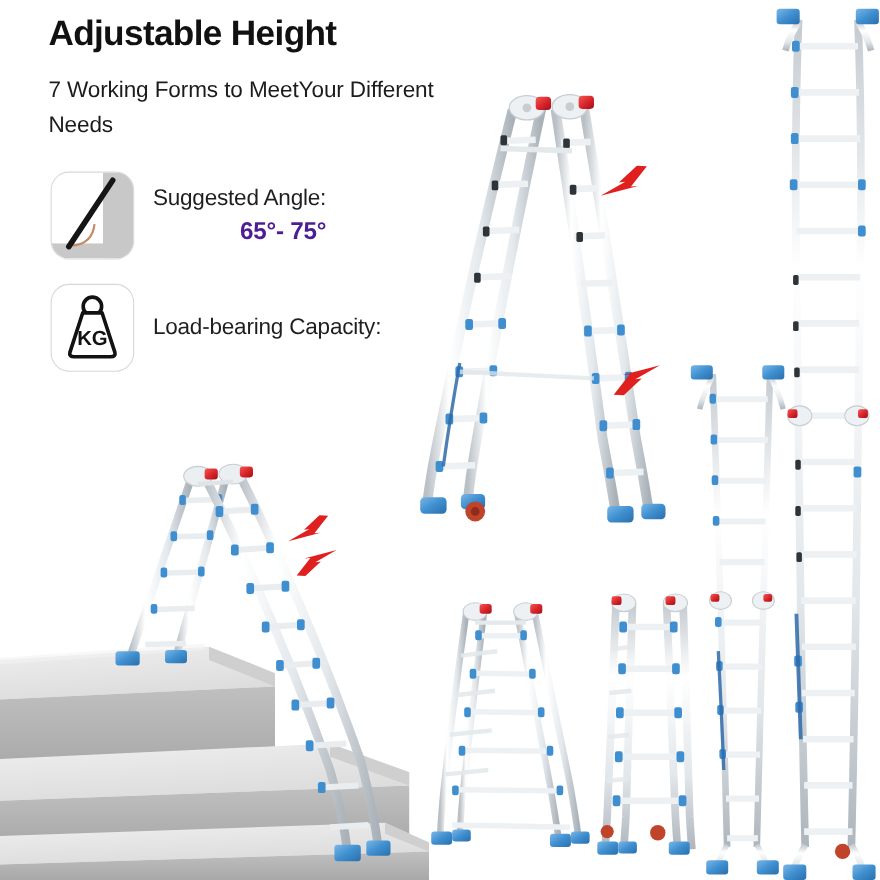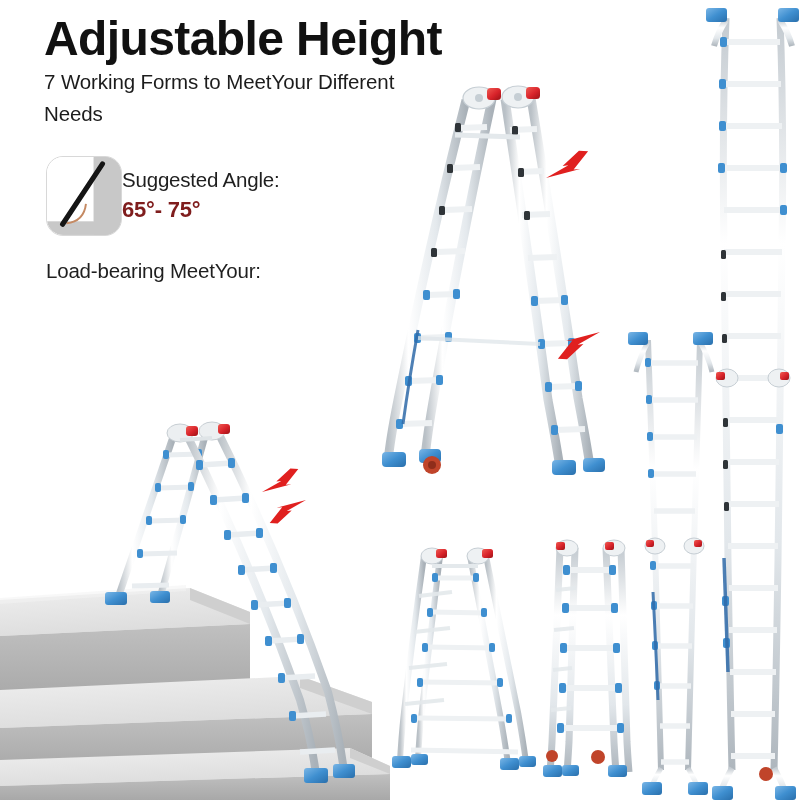--- a/index.html
+++ b/index.html
@@ -6,47 +6,47 @@
   body{
     width:800px;height:800px;overflow:hidden;background:#ffffff;
     font-family:"Liberation Sans","DejaVu Sans",sans-serif;
     -webkit-font-smoothing:antialiased;
   }
   #stage{position:relative;width:800px;height:800px;background:#fff;}
 
   
   .title{
     position:absolute;left:44px;top:14px;
-    font-size:48px;font-weight:bold;color:#111111;
+    font-size:32px;font-weight:bold;color:#111111;
     letter-spacing:-0.6px;line-height:1.05;white-space:nowrap;
   }
   .subtitle{
     position:absolute;left:44px;top:66px;width:360px;
     font-size:20.5px;font-weight:400;color:#1c1c1c;
     line-height:1.55;letter-spacing:-0.1px;
   }
 
   
   .feature{position:absolute;display:flex;align-items:center;}
   .feat-angle{left:46px;top:156px;}
   .feat-load{left:46px;top:258px;}
 
   .icon-box{
     width:76px;height:80px;border:1.4px solid #d8d8d8;border-radius:17px;
     background:#ffffff;box-sizing:border-box;overflow:hidden;position:relative;
     flex:0 0 auto;
   }
-  .feat-text{}
+  .feat-text{margin-left:17px;}
   .feat-label{
     font-size:20.5px;color:#1f1f1f;font-weight:400;
     line-height:1.25;white-space:nowrap;letter-spacing:-0.2px;
   }
   .feat-value{
-    font-size:22px;font-weight:bold;color:#7f1d1d;
-    line-height:1.3;margin-top:3px;white-space:nowrap;letter-spacing:-0.2px;
+    font-size:22px;font-weight:bold;color:#4c1d95;
+    line-height:1.3;margin-top:3px;white-space:nowrap;letter-spacing:-0.2px;text-align:right;
   }
 
   
   .art{position:absolute;left:0;top:0;width:800px;height:800px;pointer-events:none;}
 </style>
 </head>
 <body>
 
 <div id="stage">
 
@@ -64,22 +64,29 @@
         <line x1="16" y1="69" x2="57" y2="7" stroke="#151515" stroke-width="5.2" stroke-linecap="round"></line>
       </svg>
     </div>
     <div class="feat-text">
       <div class="feat-label">Suggested Angle:</div>
       <div class="feat-value">65°- 75°</div>
     </div>
   </div>
 
   <div class="feature feat-load">
+    <div class="icon-box">
+      <svg width="100%" height="100%" viewBox="0 0 76 80">
+        <circle cx="38" cy="20" r="8.6" fill="none" stroke="#121212" stroke-width="3.4"></circle>
+        <path d="M29 26 L47 26 L59 63 Q60 67 55 67 L21 67 Q16 67 17 63 Z" fill="#ffffff" stroke="#121212" stroke-width="3.4" stroke-linejoin="round"></path>
+        <text x="38" y="56" font-family="Liberation Sans, sans-serif" font-size="19" font-weight="bold" fill="#121212" text-anchor="middle">KG</text>
+      </svg>
+    </div>
     <div class="feat-text">
-      <div class="feat-label">Load-bearing MeetYour:</div>
+      <div class="feat-label">Load-bearing Capacity:</div>
     </div>
   </div>
 
   <svg class="art" viewBox="0 0 800 800">
     <defs>
       <linearGradient id="alu" x1="0" y1="0" x2="1" y2="0">
         <stop offset="0%" stop-color="#b9c0c6"></stop>
         <stop offset="26%" stop-color="#ffffff"></stop>
         <stop offset="62%" stop-color="#e4e9ed"></stop>
         <stop offset="100%" stop-color="#a9b1b8"></stop>

